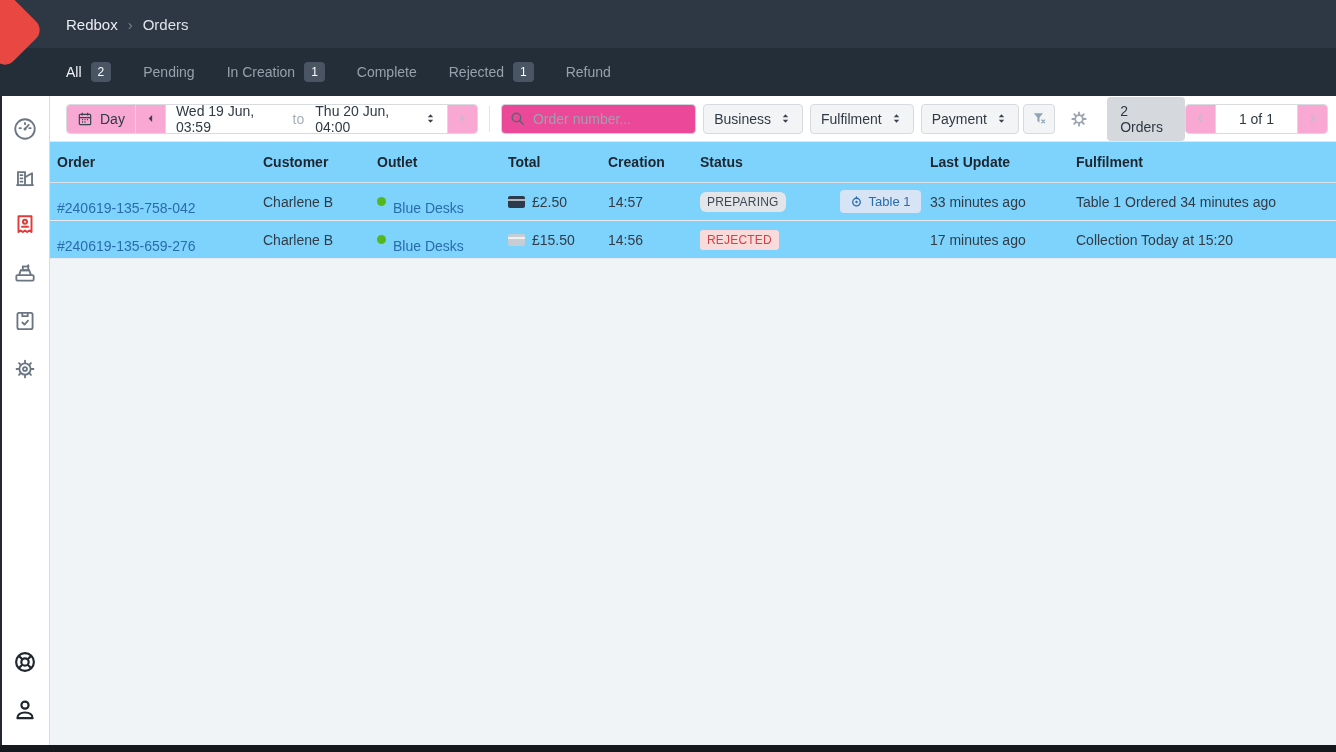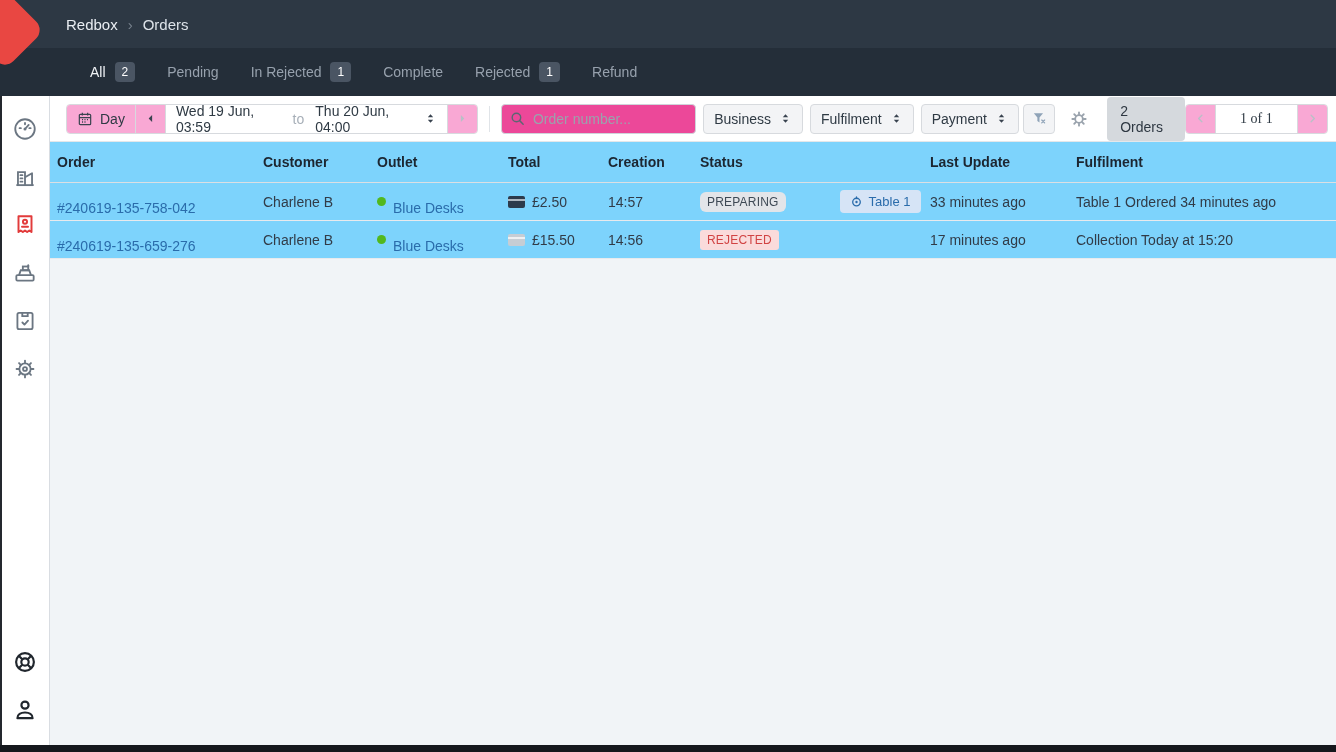--- a/index.html
+++ b/index.html
@@ -27,21 +27,21 @@
   .crumb-sep { color:#77818d; margin:0 10px; font-size:15px; }
   .crumb-page { font-size:15px; color:#dde3e9; }
 
   .tabbar {
     position:absolute; top:48px; left:0; right:0; height:48px;
     background:#242e39; display:flex; align-items:center; gap:32px;
     padding-left:66px; z-index:3;
   }
   .tab { display:flex; align-items:center; gap:9px; font-size:14px;
          color:#97a1ad; cursor:pointer; }
-  .tab.active { color:#f0f3f6;margin-left:24px; }
+  .tab.active { color:#f0f3f6; }
   .tab-badge {
     background:#4a5563; color:#fff; font-size:12px; line-height:1;
     padding:4px 7px; border-radius:4px;
   }
 
   
   .left-edge { position:absolute; left:0; top:96px; bottom:0; width:2px;
                background:#24282e; z-index:20; }
   .sidebar {
     position:absolute; left:0; top:96px; bottom:7px; width:50px;
@@ -95,21 +95,21 @@
     height:30px; width:34px; display:flex; align-items:center; justify-content:center;
     background:#f3f4f6; border:1px solid #d7dade; border-radius:4px;
     margin-left:4px; cursor:pointer; color:#8fa3b8;
   }
   .gear-btn { margin-left:14px; color:#9aa3ad; cursor:pointer; }
   .orders-count {
     margin-left:18px; height:44px; display:flex; align-items:center;
     background:#d5d9dd; border-radius:4px; padding:0 13px; font-size:14px;
     color:#2e3842;
   }
-  .pager { margin-left:auto;font-family:Liberation Serif, serif; }
+  .pager { margin-left:auto; }
   .pager .seg { padding:0 9px; }
   .page-box { width:90px; justify-content:center; font-size:14px; }
 
   
   .grid-row {
     display:grid;
     grid-template-columns:206px 114px 131px 100px 92px 230px 146px 1fr;
     align-items:center; padding-left:7px; background:#7dd3fc;
   }
   .t-head { height:41px; border-bottom:1px solid #dcdfe3; flex:0 0 auto; }
@@ -155,21 +155,21 @@
 
 <div class="tabbar">
   <div class="tab active">
     <span>All</span>
     <span class="tab-badge">2</span>
   </div>
   <div class="tab">
     <span>Pending</span>
   </div>
   <div class="tab">
-    <span>In Rejected</span>
+    <span>In Creation</span>
     <span class="tab-badge">1</span>
   </div>
   <div class="tab">
     <span>Complete</span>
   </div>
   <div class="tab">
     <span>Rejected</span>
     <span class="tab-badge">1</span>
   </div>
   <div class="tab">

